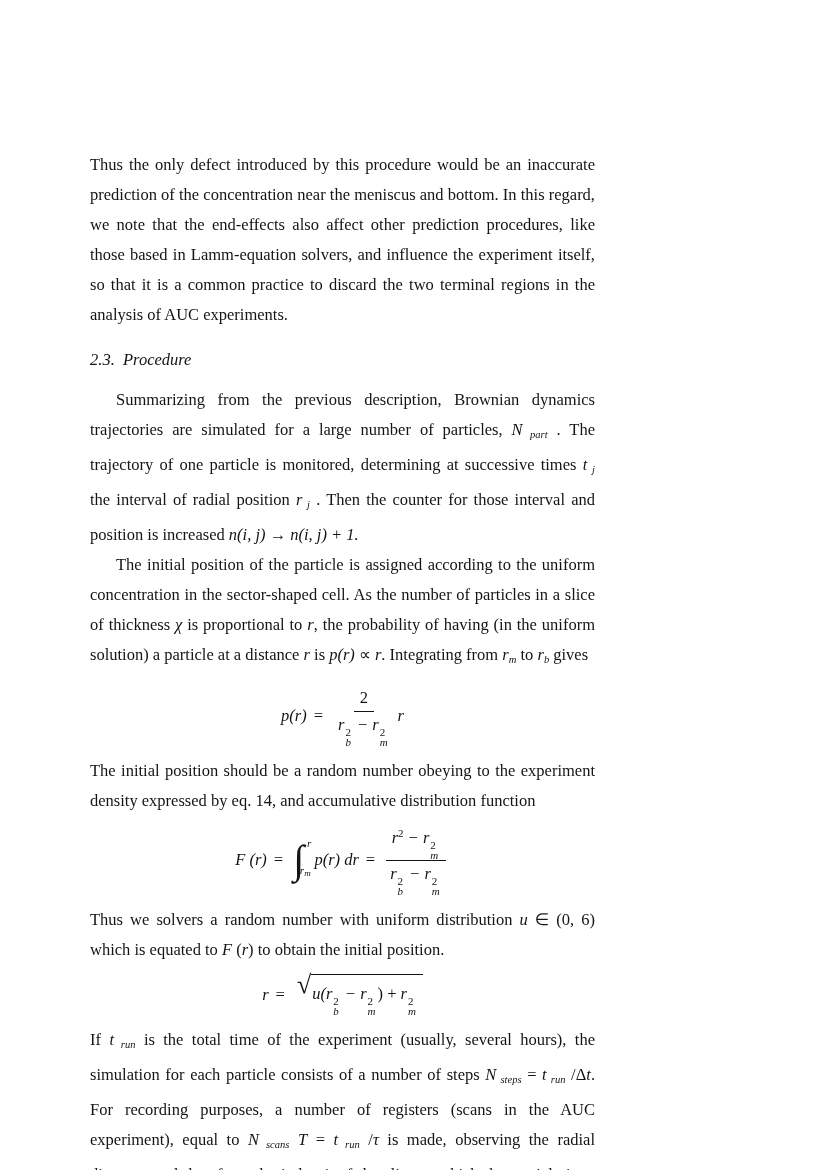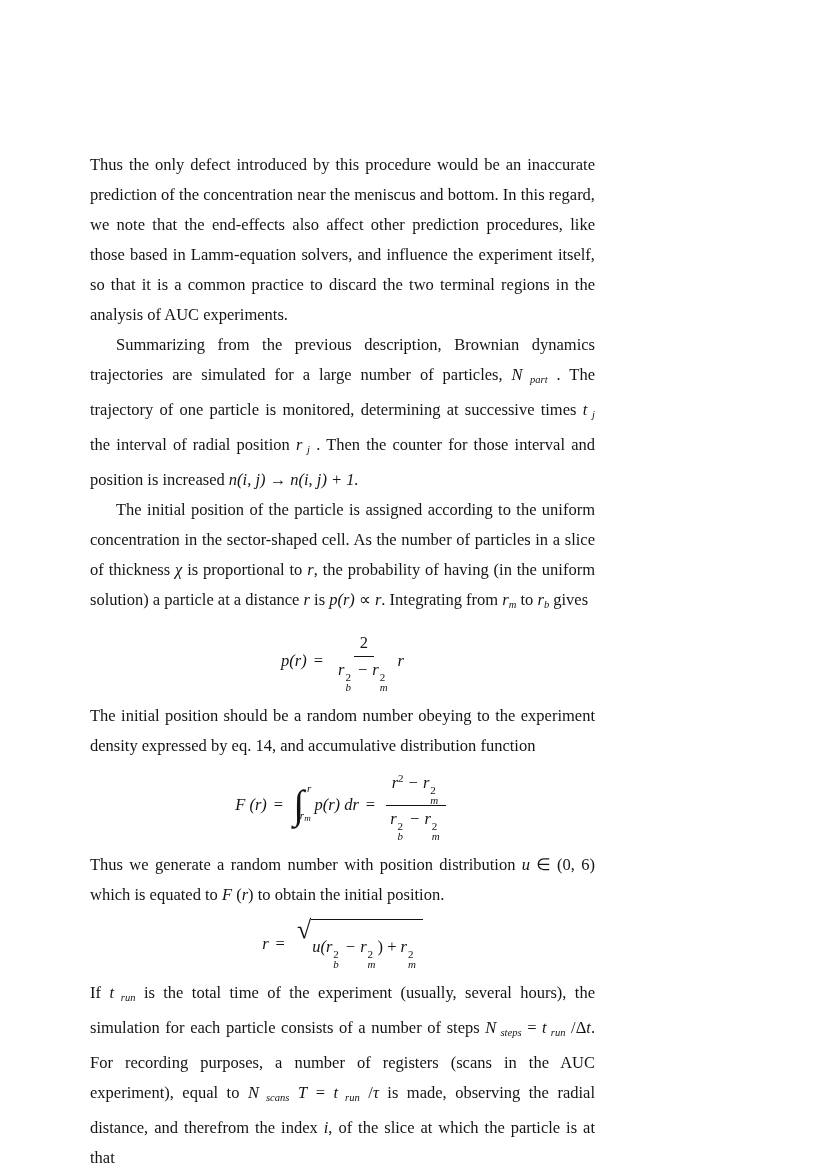--- a/index.html
+++ b/index.html
@@ -39,30 +39,31 @@
   .int-sign{font-size:40px;line-height:44px;}
   .int-lims{
     display:inline-flex;flex-direction:column;justify-content:space-between;
     height:48px;font-size:11px;line-height:11px;
   }
   .int-lims .top{margin-left:3px;margin-top:2px;}
   .int-lims .bot{margin-left:-5px;margin-bottom:5px;white-space:nowrap;text-align:center;}
   .int-lims .bot .bsub{font-size:9px;vertical-align:-2px;font-style:italic;}
   .sqrt{display:inline-flex;align-items:flex-start;margin-left:5px;}
   .sqrt-sign{font-size:26px;line-height:26px;transform:translateY(-2px);}
-  .sqrt-body{border-top:1.3px solid #141414;padding:14px 5px 0 1px;line-height:25px;white-space:nowrap;}
+  .sqrt-body{border-top:1.3px solid #141414;padding:6px 5px 0 1px;line-height:25px;white-space:nowrap;}
   .footer{text-align:right;font-style:italic;font-size:15px;margin-top:14px;line-height:22px;}
 </style>
 </head>
 <body>
 
 <div class="page">
 
   <p><span>Thus the only defect introduced by this procedure would be an inaccurate prediction of the concentration near the meniscus and bottom. In this regard, we note that the end-effects also affect other prediction procedures, like those based in Lamm-equation solvers, and influence the experiment itself, so that it is a common practice to discard the two terminal regions in the analysis of AUC experiments.</span></p>
 
+  <h2 class="section">2.3. Procedure</h2>
 
   <p class="indent"><span>Summarizing from the previous description, Brownian dynamics trajectories are simulated for a large number of particles, </span><span class="i">N</span><span class="sub i"> part</span><span> . The trajectory of one particle is monitored, determining at successive times </span><span class="i">t</span><span class="sub i"> j</span><span> the interval of radial position </span><span class="i">r</span><span class="sub i"> j</span><span> . Then the counter for those interval and position is increased </span><span class="i">n(i, j) → n(i, j) + 1.</span></p>
 
   <p class="indent"><span>The initial position of the particle is assigned according to the uniform concentration in the sector-shaped cell. As the number of particles in a slice of thickness </span><span class="i">χ</span><span> is proportional to </span><span class="i">r</span><span>, the probability of having (in the uniform solution) a particle at a distance </span><span class="i">r</span><span> is </span><span class="i">p(r)</span><span> ∝ </span><span class="i">r</span><span>. Integrating from </span><span class="i">r</span><span class="sub i">m</span><span> to </span><span class="i">r</span><span class="sub i">b</span><span> gives</span></p>
 
   <div class="eq">
     <span class="mvar">p(r)</span>
     <span class="mrel">=</span>
     <span class="frac">
       <span class="num">2</span>
@@ -105,21 +106,21 @@
             <span class="d">2</span>
             <span class="v">b</span>
           </span><span class="mrel tight">−</span><span class="mvar">r</span><span class="ss">
             <span class="d">2</span>
             <span class="v">m</span>
           </span>
       </span>
     </span>
   </div>
 
-  <p><span>Thus we generate a random number with position distribution </span><span class="i">u</span><span> ∈ (0, 6) which is equated to </span><span class="i">F</span><span> (</span><span class="i">r</span><span>) to obtain the initial position.</span></p>
+  <p><span>Thus we solvers a random number with uniform distribution </span><span class="i">u</span><span> ∈ (0, 6) which is equated to </span><span class="i">F</span><span> (</span><span class="i">r</span><span>) to obtain the initial position.</span></p>
 
   <div class="eq">
     <span class="mvar">r</span>
     <span class="mrel">=</span>
     <span class="sqrt">
       <span class="sqrt-sign">√</span>
       <span class="sqrt-body">
         <span class="mvar">u(</span><span class="mvar">r</span><span class="ss">
             <span class="d">2</span>
             <span class="v">b</span>

